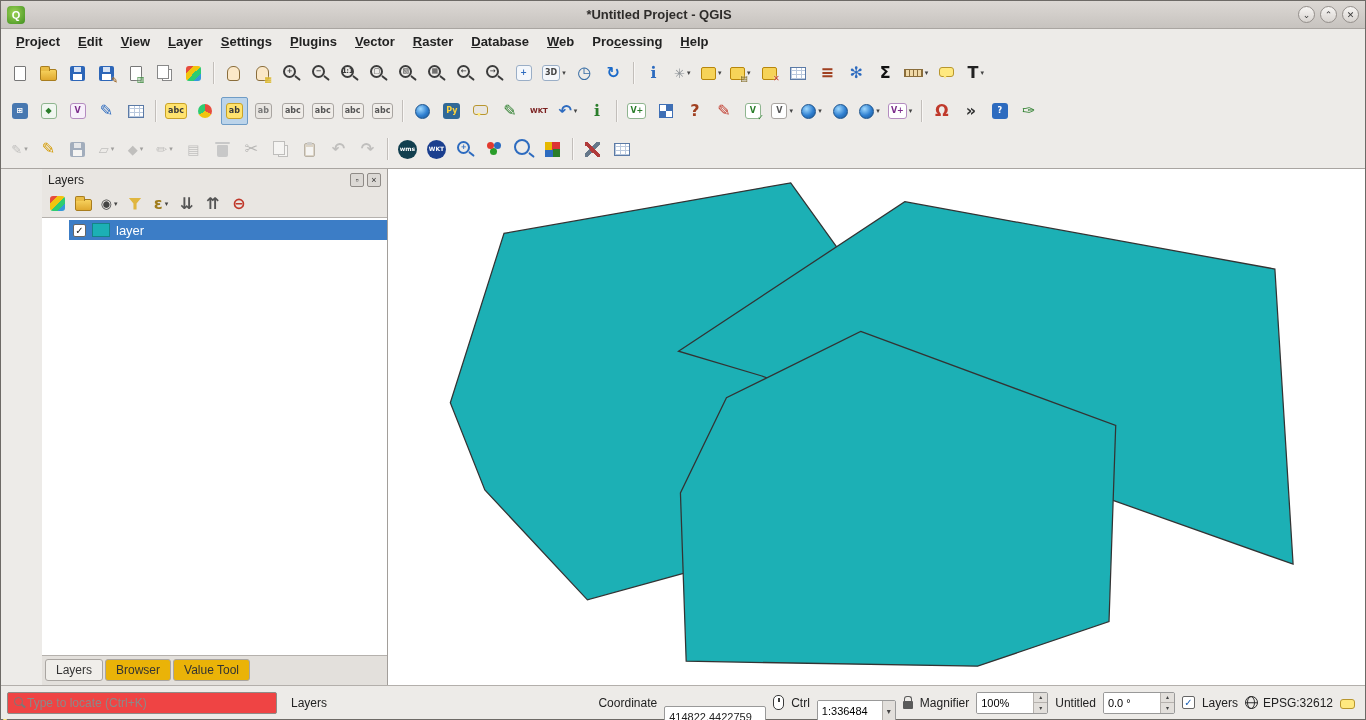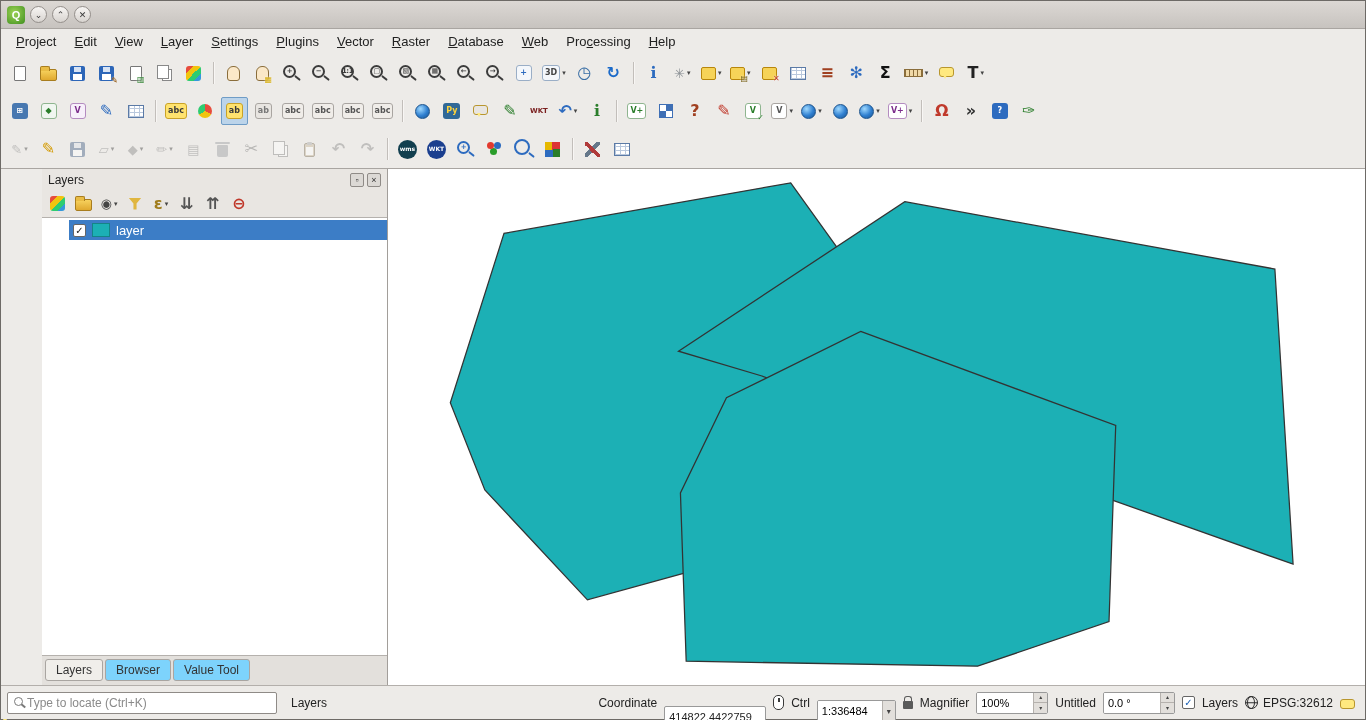--- a/index.html
+++ b/index.html
@@ -13,21 +13,21 @@
   .logo { width:18px; height:18px; border-radius:4px; background:radial-gradient(circle at 40% 38%,#9ed455,#3f8f1f);
     display:flex; align-items:center; justify-content:center; color:#fff; font-weight:bold; font-size:11px; }
   .title { flex:1; text-align:center; font-weight:bold; font-size:13px; color:#2e2c2a; }
   .win-controls { display:flex; align-items:center; }
   .winbtn { width:17px; height:17px; border:1px solid #948f8b; border-radius:50%;
     background:linear-gradient(#f7f5f3,#d8d4d0); display:flex; align-items:center; justify-content:center;
     font-size:9px; color:#3a3a3a; margin-left:5px; }
 
   
   .menubar { height:25px; flex:none; display:flex; align-items:center; padding:0 6px; background:#edebe8; }
-  .menu-item { padding:3px 9px; border-radius:2px; cursor:default; }
+  .menu-item { padding:3px 9px; border-radius:2px; cursor:default;font-weight:bold; }
   .menu-item u { text-decoration:underline; }
 
   
   .toolbar { height:38px; flex:none; display:flex; align-items:center; padding:0 5px; gap:2px; background:#edebe8; }
   .tbtn { height:28px; min-width:27px; padding:0 2px; display:inline-flex; align-items:center; justify-content:center;
     border:1px solid transparent; border-radius:2px; position:relative; flex:none; }
   .tbtn.act { background:#bcd4ea; border-color:#6f9cc6; }
   .tbtn.dis { opacity:.45; filter:grayscale(55%); }
   .dd { font-size:7px; color:#444; margin-left:2px; }
   .tb-sep { width:1px; height:22px; background:#c2beba; box-shadow:1px 0 0 #f8f6f4; margin:0 4px; flex:none; }
@@ -97,30 +97,30 @@
   .panel-toolbar { height:27px; flex:none; display:flex; align-items:center; gap:2px; padding:0 3px; }
   .panel-toolbar .tbtn { height:23px; min-width:24px; }
   .layer-list { flex:1; background:#fff; border-top:1px solid #b5b1ad; padding-top:2px; min-height:0; }
   .layer-row { display:flex; align-items:center; gap:6px; height:20px; margin-left:27px; padding:0 4px; }
   .layer-row.sel { background:#3c7dc6; color:#fff; }
   .cbx { width:13px; height:13px; border:1px solid #666; background:#fff; display:inline-flex; align-items:center;
     justify-content:center; font-size:10px; font-weight:bold; color:#222; border-radius:2px; flex:none; }
   .swatch { width:18px; height:14px; flex:none; border:1px solid rgba(0,0,0,.25); }
   .layer-label { font-size:13px; }
   .ptabs { flex:none; display:flex; align-items:center; gap:2px; padding:3px 3px 4px; background:#e3e0dc; border-top:1px solid #b5b1ad; }
-  .ptab { padding:3px 10px; font-size:12px; border:1px solid #a9a5a1; background:#7dd3fc; border-radius:3px; color:#333; }
+  .ptab { padding:3px 10px; font-size:12px; border:1px solid #a9a5a1; background:#eab308; border-radius:3px; color:#333; }
   .ptab.active { background:#f0eeea; }
 
   .map { flex:1; position:relative; background:#fff; min-width:0; }
   .map svg { position:absolute; inset:0; width:100%; height:100%; }
 
   
   .statusbar { height:34px; flex:none; display:flex; align-items:center; gap:6px; padding:0 6px;
     background:#edebe8; border-top:1px solid #b3afab; font-size:12px; }
-  .locator { width:270px; height:22px; flex:none; display:flex; align-items:center; background:#ffffff;
+  .locator { width:270px; height:22px; flex:none; display:flex; align-items:center; background:#ef4444;
     border:1px solid #8f8b87; border-radius:2px; }
   .loc-mag { width:9px; height:9px; border:1.5px solid #7a7a7a; border-radius:50%; position:relative; margin:0 4px 3px 6px; flex:none; }
   .loc-mag::after { content:""; position:absolute; width:5px; height:1.5px; background:#7a7a7a; right:-4px; bottom:-2px; transform:rotate(40deg); }
   .loc-input { flex:1; border:none; outline:none; background:transparent; font:12px "Liberation Sans","DejaVu Sans",sans-serif; color:#333; min-width:0; }
   .loc-input::placeholder { color:#8a8a8a; }
   .ready { margin-left:8px; }
   .sb-right { margin-left:auto; display:flex; align-items:center; gap:7px; }
   .sb-label { color:#222; }
   .sb-input { height:22px; border:1px solid #999; background:#fff; border-radius:2px;
     font:11px "Liberation Sans","DejaVu Sans",sans-serif; padding:0 4px; color:#222; }
@@ -148,20 +148,21 @@
   .crs-text { font-size:12px; }
   .msg-balloon { margin-top:2px; margin-right:4px; }
 </style>
 </head>
 <body>
 
 <div class="window">
 
   <div class="titlebar">
     <span class="logo">Q</span>
+    <span class="title">*Untitled Project - QGIS</span>
     <span class="win-controls">
         <span class="winbtn">⌄</span>
         <span class="winbtn">⌃</span>
         <span class="winbtn">✕</span>
       </span>
   </div>
 
   <div class="menubar">
       <span class="menu-item"><u>P</u>roject</span>
       <span class="menu-item"><u>E</u>dit</span>

